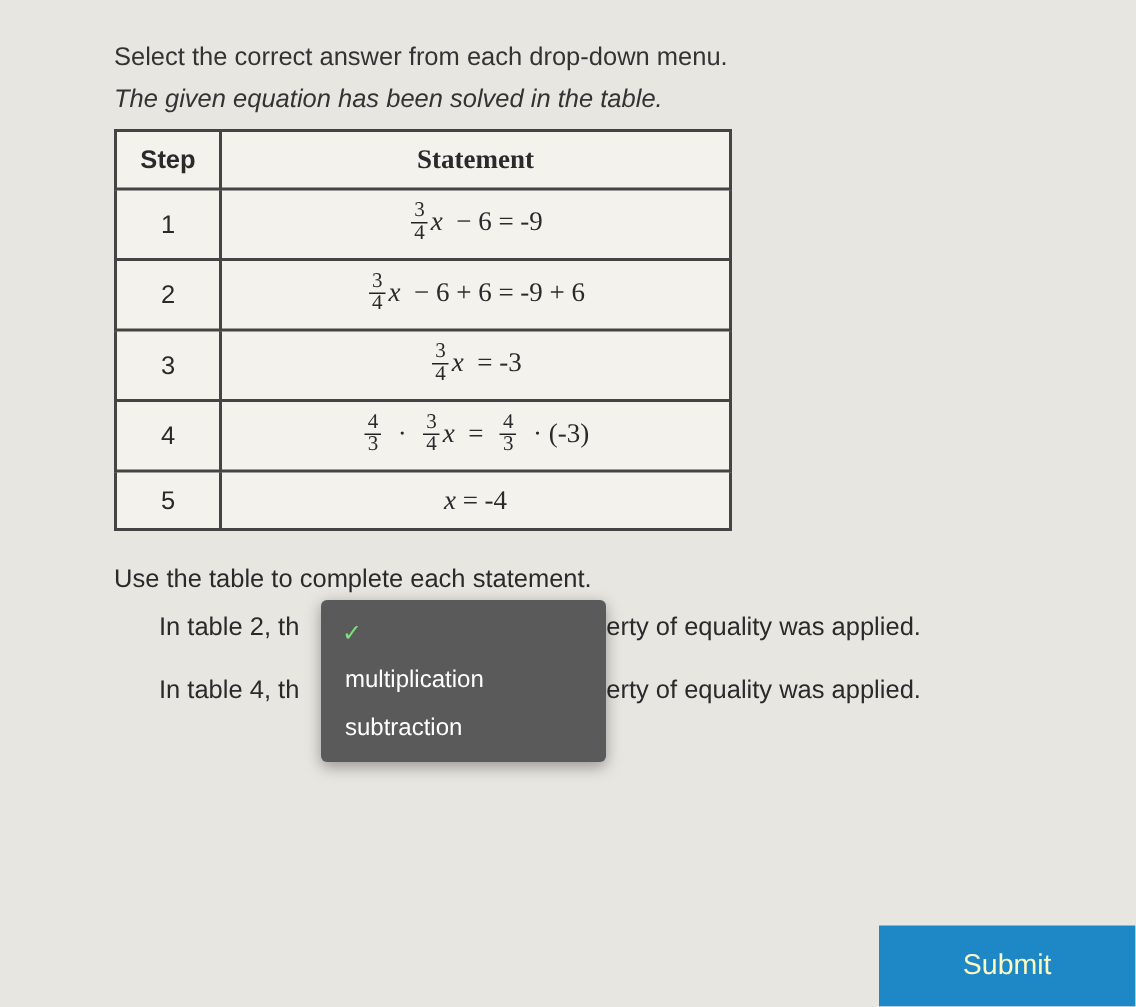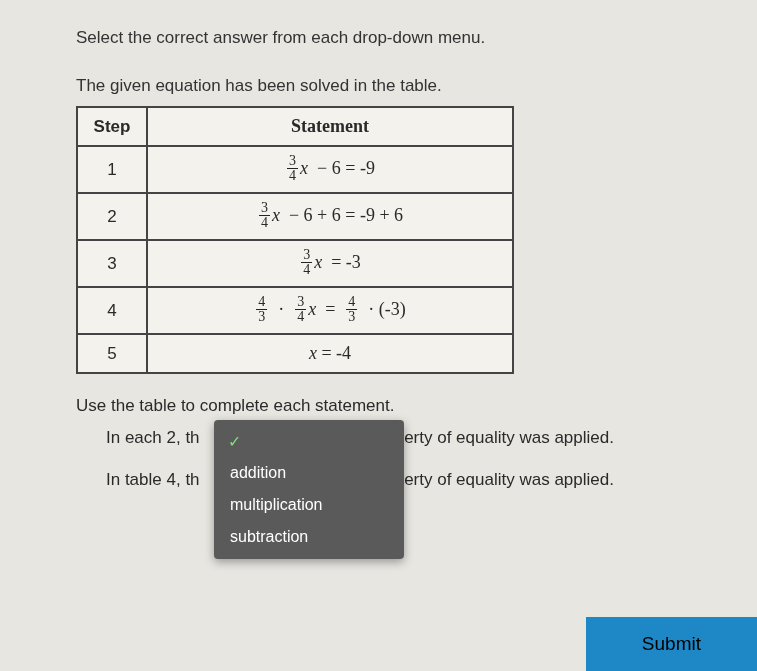--- a/index.html
+++ b/index.html
@@ -8,44 +8,45 @@
       background: #e8e6e1;
       width: 757px;
       height: 671px;
       padding: 28px 76px 0 76px;
       color: #2a2a2a;
       position: relative;
       overflow: hidden;
     }
     .instruction {
       font-size: 17px;
-      margin-bottom: 28px;
+      margin-bottom: 8px;
       color: #333;
     }
     .subinstruction {
       font-size: 17px;
       margin-bottom: 10px;
       color: #333;
+      font-style: italic;
     }
     table {
       border-collapse: collapse;
       background: #f4f2ed;
       margin-bottom: 22px;
     }
     th, td {
       border: 2px solid #444;
       padding: 8px 14px;
       text-align: center;
       font-size: 17px;
     }
     th {
       font-weight: bold;
     }
     .col-step { width: 70px; }
-    .col-stmt { width: 366px; font-family: 'Times New Roman', serif; font-size: 18px;}
+    .col-stmt { width: 340px; font-family: 'Times New Roman', serif; font-size: 18px;}
     .frac {
       display: inline-block;
       vertical-align: middle;
       text-align: center;
       font-size: 14px;
       line-height: 1;
       margin: 0 2px;
       position: relative;
       top: -1px;
     }
@@ -87,21 +88,21 @@
       padding: 7px 16px;
       font-size: 16px;
       color: #fff;
       cursor: pointer;
     }
     .submit-btn {
       position: absolute;
       right: 0;
       bottom: 0;
       background: #1e88c7;
-      color: #000000;
+      color: #fef9c3;
       border: none;
       font-size: 19px;
       padding: 16px 56px;
       cursor: pointer;
       font-family: inherit;
     }
     .gap { display:inline-block; width: 180px;}
   </style>
 </head>
 <body>
@@ -155,27 +156,26 @@
         <span class="var">x</span>&nbsp;<span>=</span>&nbsp;<span>-4</span>
       </td>
     </tr>
   </tbody>
 </table>
 
 <div class="completion">Use the table to complete each statement.</div>
 
 <div class="statements">
   <div class="stmt-line">
-    <span>In each 2, th</span><span class="gap"></span><span>roperty of equality was applied.</span>
+    <span>In table 2, th</span><span class="gap"></span><span>roperty of equality was applied.</span>
   </div>
   <div class="stmt-line">
     <span>In table 4, th</span><span class="gap"></span><span>roperty of equality was applied.</span>
   </div>
 
   <div class="dropdown-open">
     <div class="check">✓</div>
-    <div class="opt">addition</div>
     <div class="opt">multiplication</div>
     <div class="opt">subtraction</div>
   </div>
 </div>
 
 <button class="submit-btn">Submit</button>
 
 </body></html>

